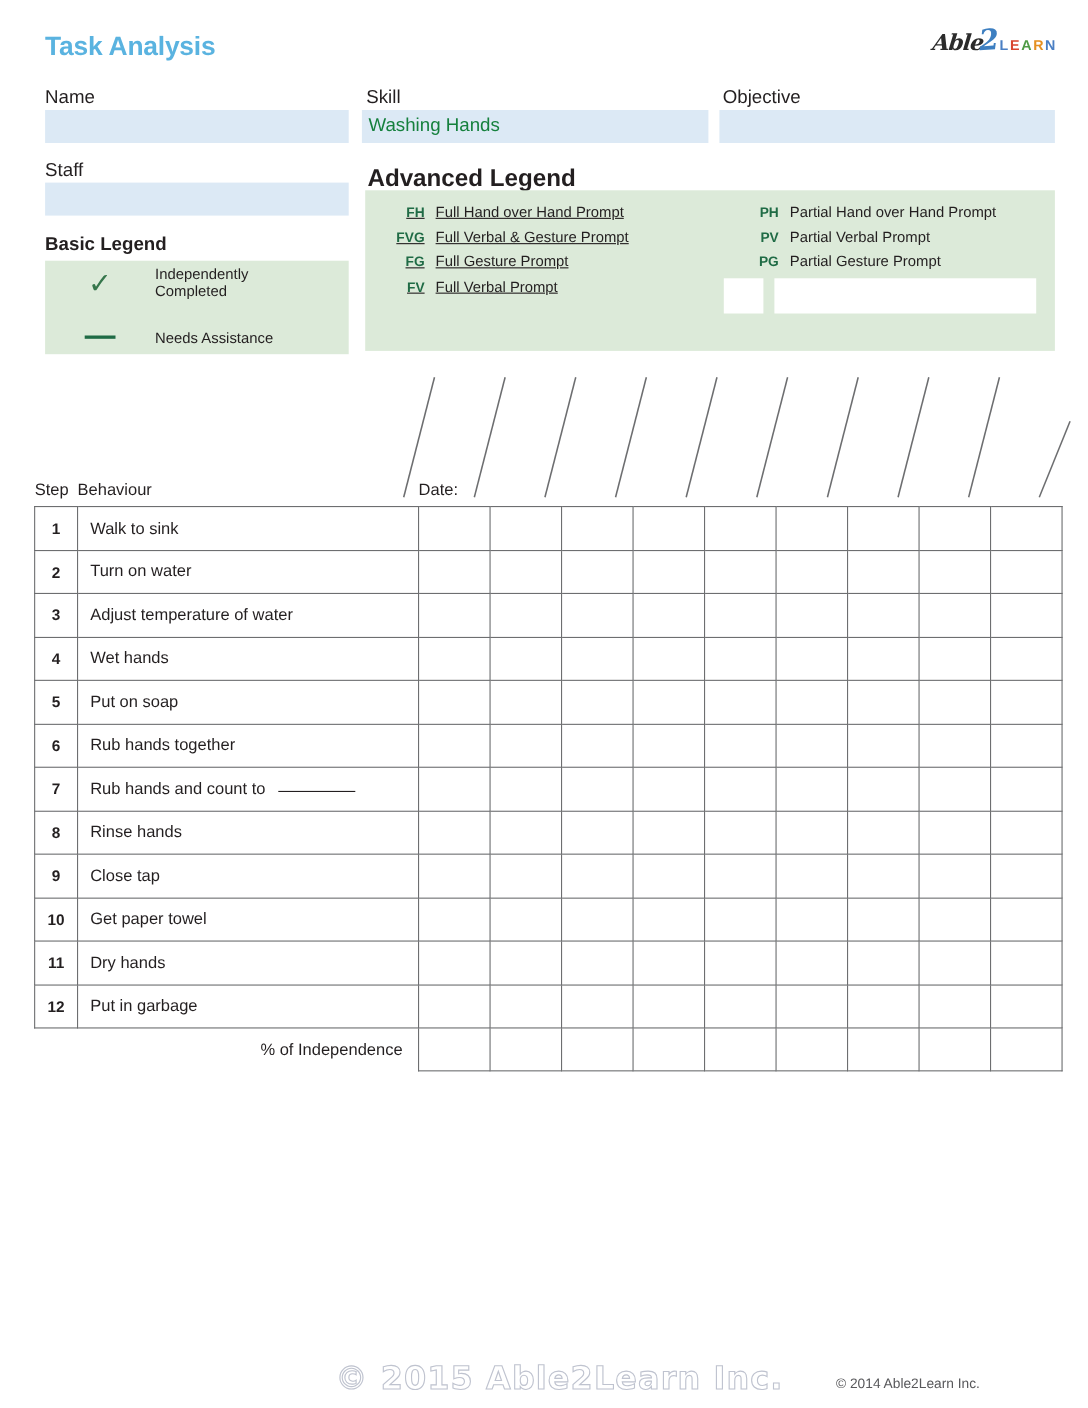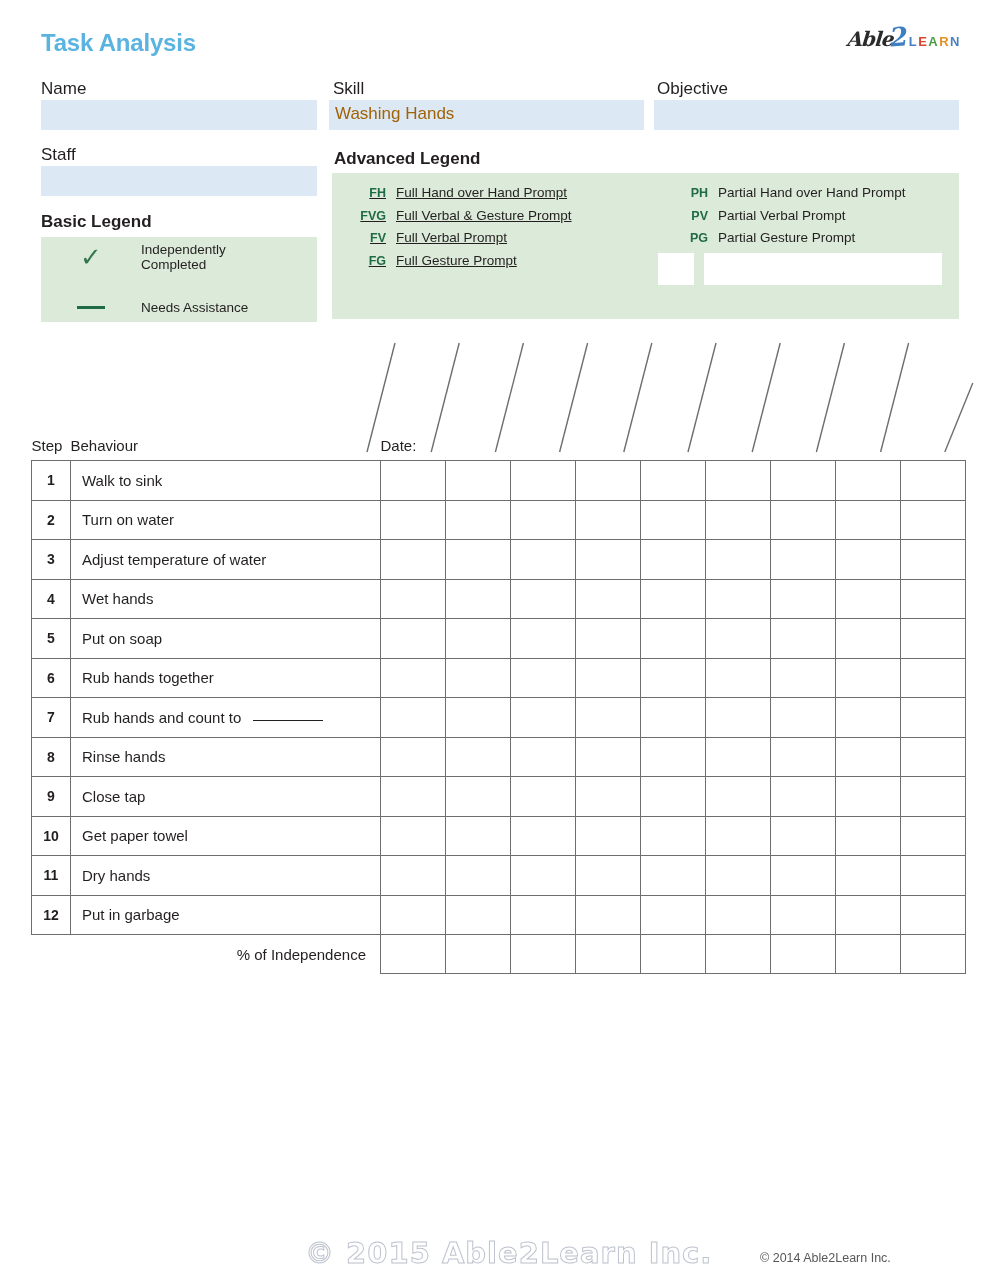--- a/index.html
+++ b/index.html
@@ -72,21 +72,21 @@
     font-size: 17px;
     font-weight: normal;
     color: #231f20;
   }
   .blue-box {
     position: absolute;
     background: #dce9f5;
   }
   .blue-box .value {
     font-size: 17px;
-    color: #a16207;
+    color: #15803d;
     padding: 4px 6px 0 6px;
     display: block;
     white-space: nowrap;
   }
 
   #lbl-name  { left: 41px;  top: 79px; }
   #box-name  { left: 41px;  top: 100px; width: 276px; height: 30px; }
   #lbl-skill { left: 333px; top: 79px; }
   #box-skill { left: 329px; top: 100px; width: 315px; height: 30px; }
   #lbl-objective { left: 657px; top: 79px; }
@@ -130,21 +130,21 @@
     vertical-align: middle;
   }
   #basic-legend .txt {
     font-size: 13.5px;
     color: #231f20;
     line-height: 15px;
   }
 
   #lbl-adv-legend {
     position: absolute; left: 334px; top: 149px;
-    font-size: 17px; font-weight: bold;
+    font-size: 22px; font-weight: bold;
   }
   #adv-legend {
     position: absolute;
     left: 332px; top: 173px;
     width: 627px; height: 146px;
     background: #dcead9;
   }
   .adv-col { position: absolute; }
   .adv-col.left  { left: 14px; top: 12px; text-decoration: underline; }
   .adv-col.right { left: 336px; top: 12px; }
@@ -332,26 +332,26 @@
   <div class="adv-col left">
     <div class="adv-item">
       <span class="adv-code">FH</span>
       <span class="adv-text">Full Hand over Hand Prompt</span>
     </div>
     <div class="adv-item">
       <span class="adv-code">FVG</span>
       <span class="adv-text">Full Verbal &amp; Gesture Prompt</span>
     </div>
     <div class="adv-item">
+      <span class="adv-code">FG</span>
+      <span class="adv-text">Full Gesture Prompt</span>
+    </div>
+    <div class="adv-item">
       <span class="adv-code">FV</span>
       <span class="adv-text">Full Verbal Prompt</span>
-    </div>
-    <div class="adv-item">
-      <span class="adv-code">FG</span>
-      <span class="adv-text">Full Gesture Prompt</span>
     </div>
   </div>
   <div class="adv-col right">
     <div class="adv-item">
       <span class="adv-code">PH</span>
       <span class="adv-text">Partial Hand over Hand Prompt</span>
     </div>
     <div class="adv-item">
       <span class="adv-code">PV</span>
       <span class="adv-text">Partial  Verbal Prompt</span>

